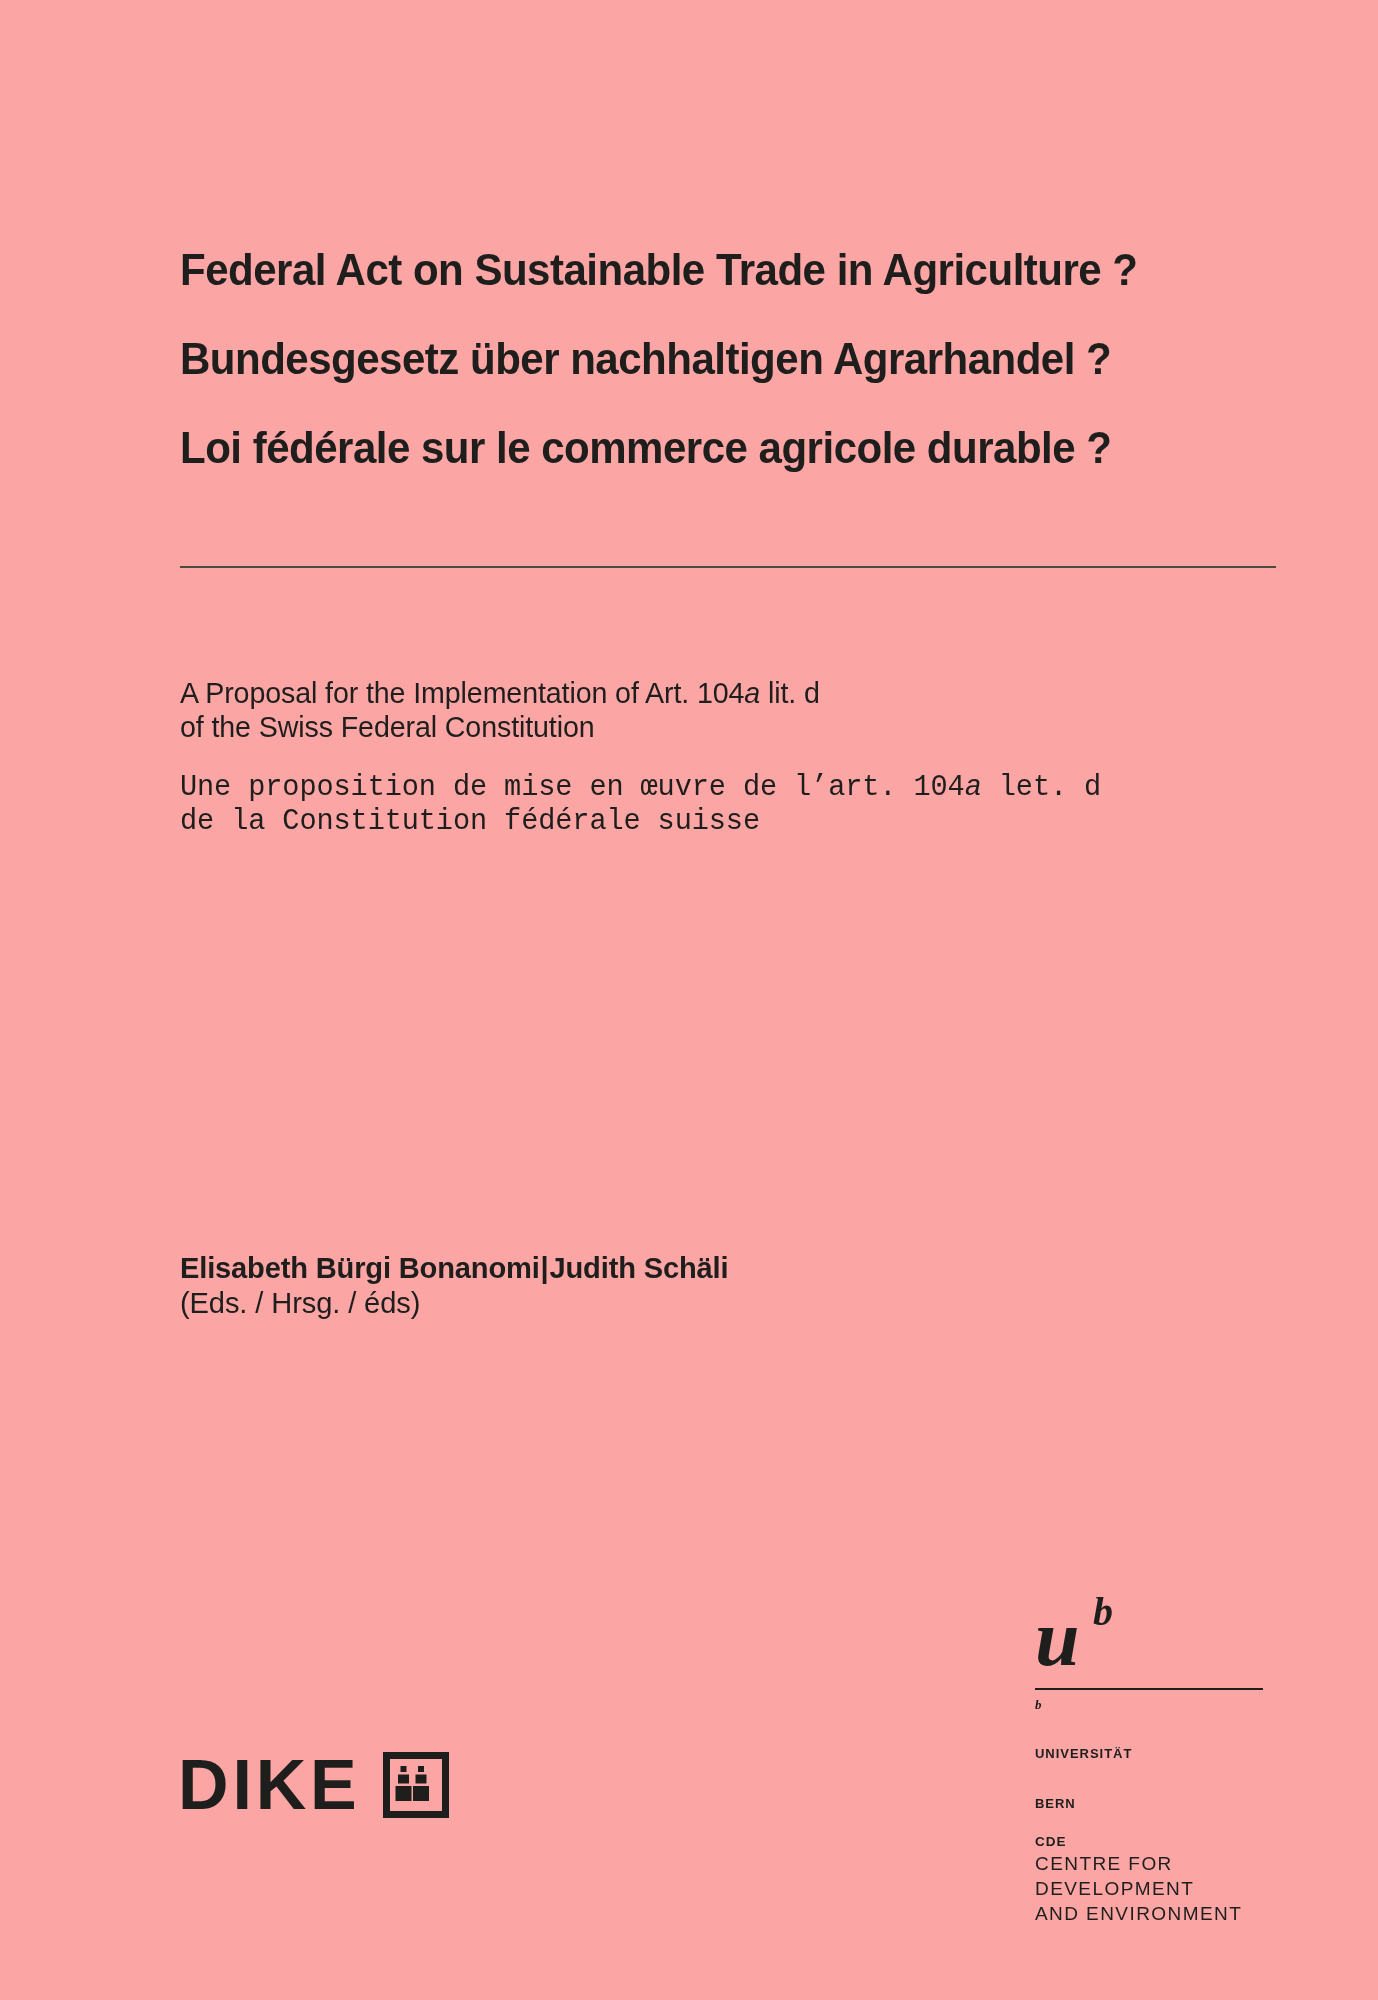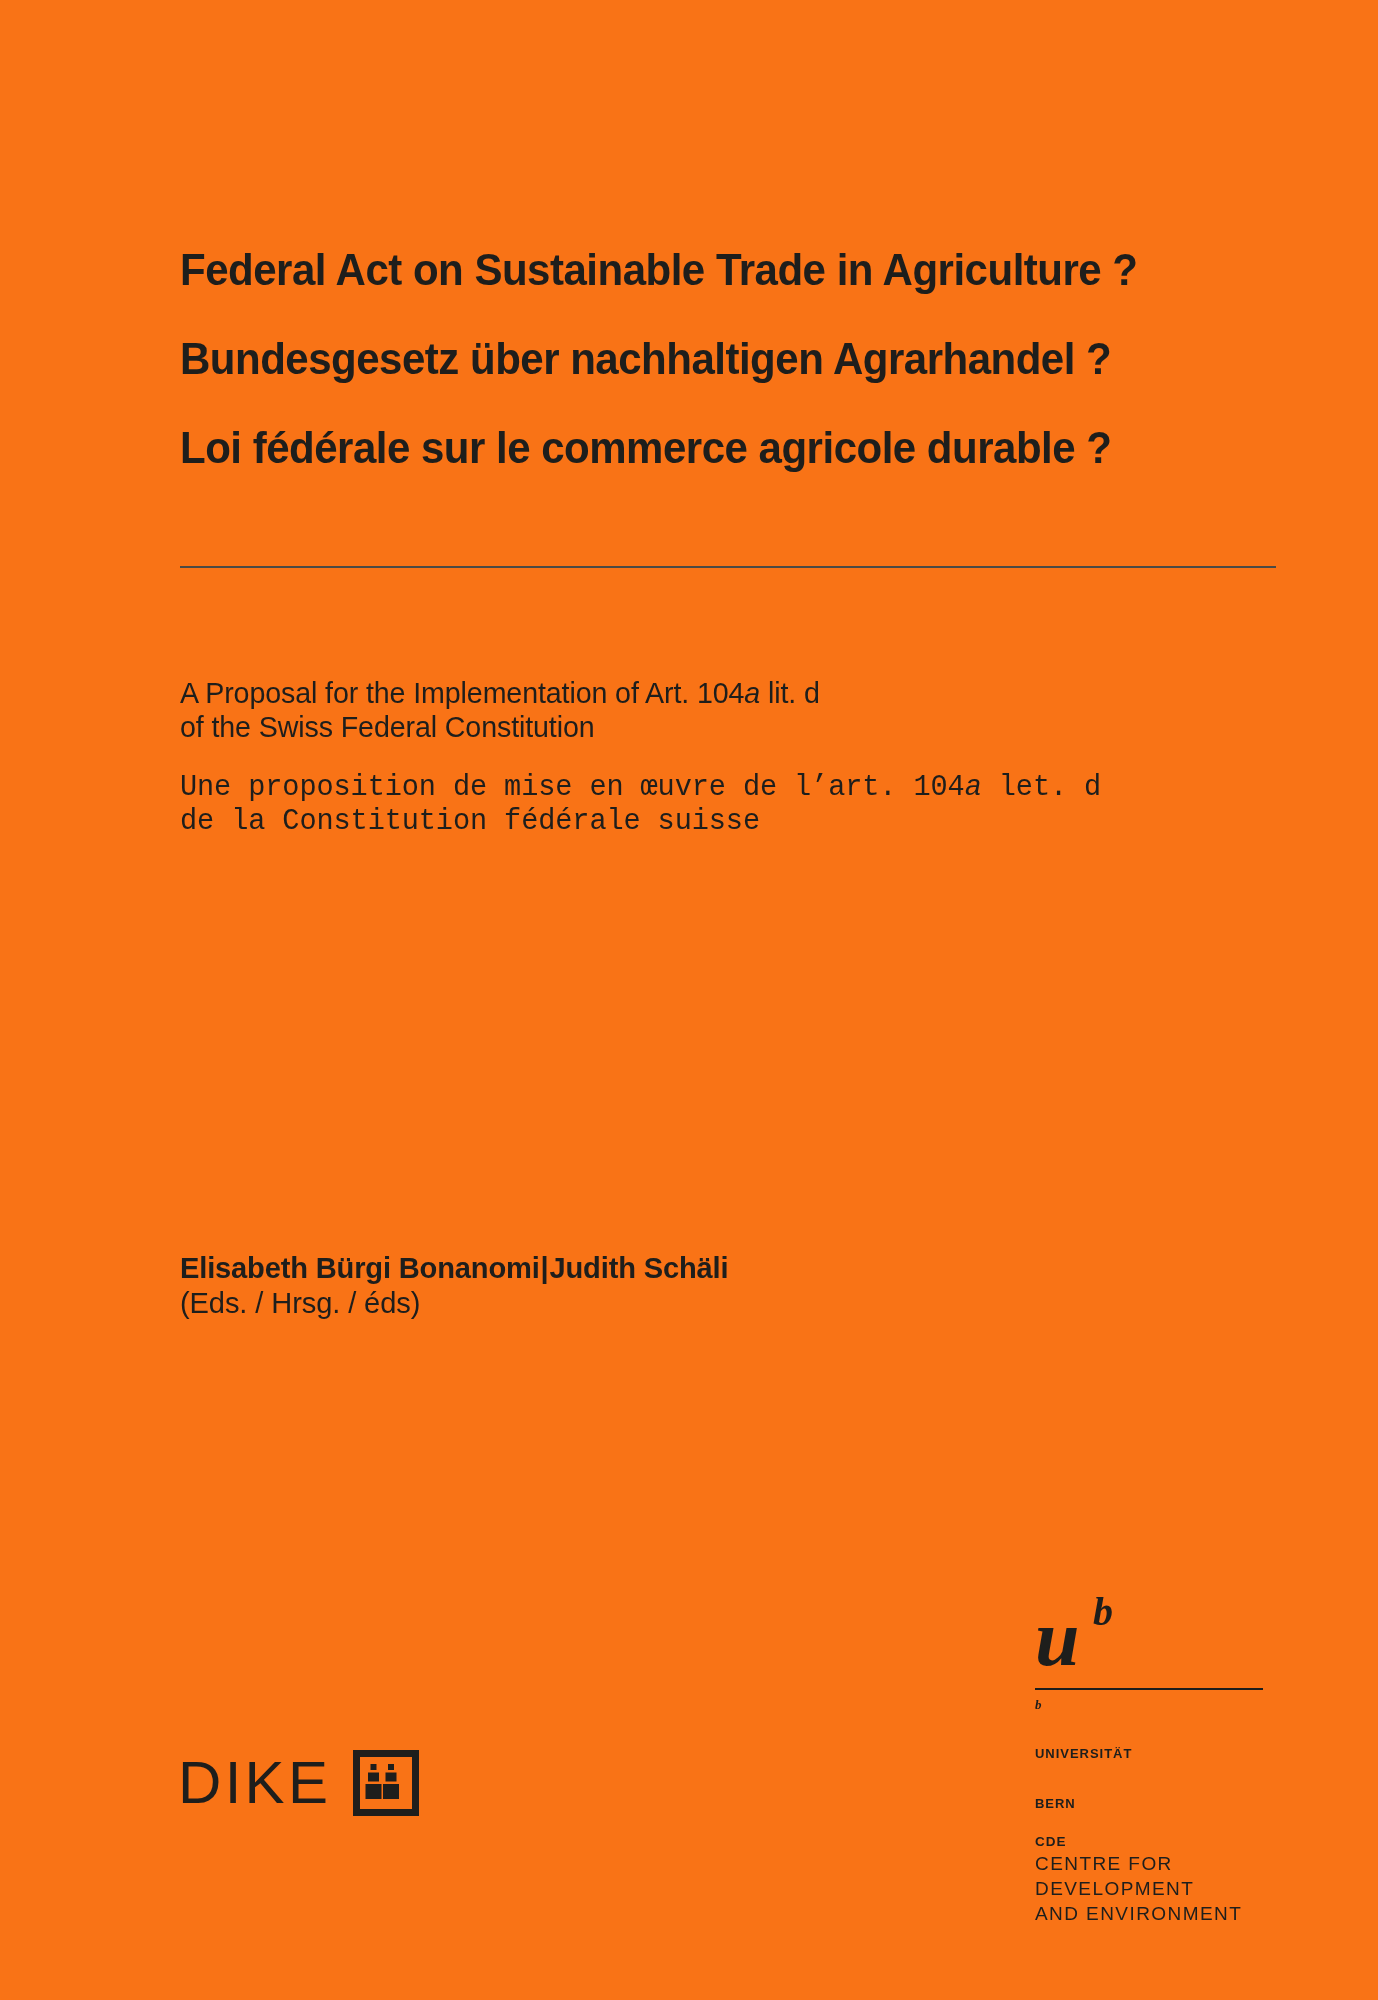--- a/index.html
+++ b/index.html
@@ -12,21 +12,21 @@
     background: #e4ecda;
     font-family: "Liberation Sans", sans-serif;
     color: #1e1e1c;
     overflow: hidden;
     position: relative;
   }
 
   .page {
     position: absolute;
     inset: 0;
-    background: #f97316;
+    background: #fca5a5;
   }
 
   
   .title-block {
     position: absolute;
     left: 180px;
     top: 248px;
     width: 1098px;
   }
   .title-line {
@@ -105,22 +105,22 @@
   
   .dike-logo {
     position: absolute;
     left: 178px;
     top: 1750px;
     display: flex;
     align-items: center;
     gap: 22px;
   }
   .dike-word {
-    font-size: 60px;
-    font-weight: 400;
+    font-size: 70px;
+    font-weight: 700;
     letter-spacing: 0.055em;
     line-height: 1;
     color: #1e1e1c;
   }
   .dike-mark {
     width: 66px;
     height: 66px;
     box-sizing: border-box;
     border: 7px solid #1e1e1c;
     padding: 5px;

